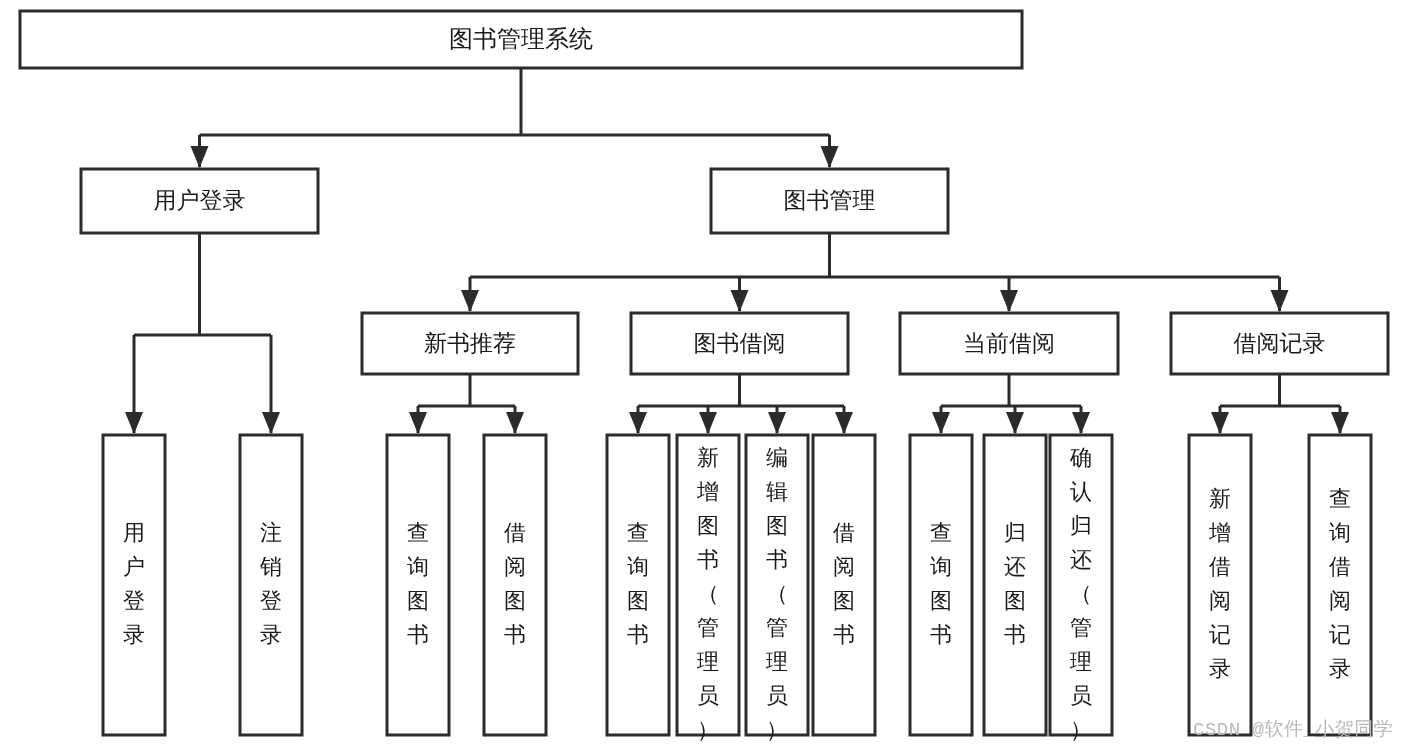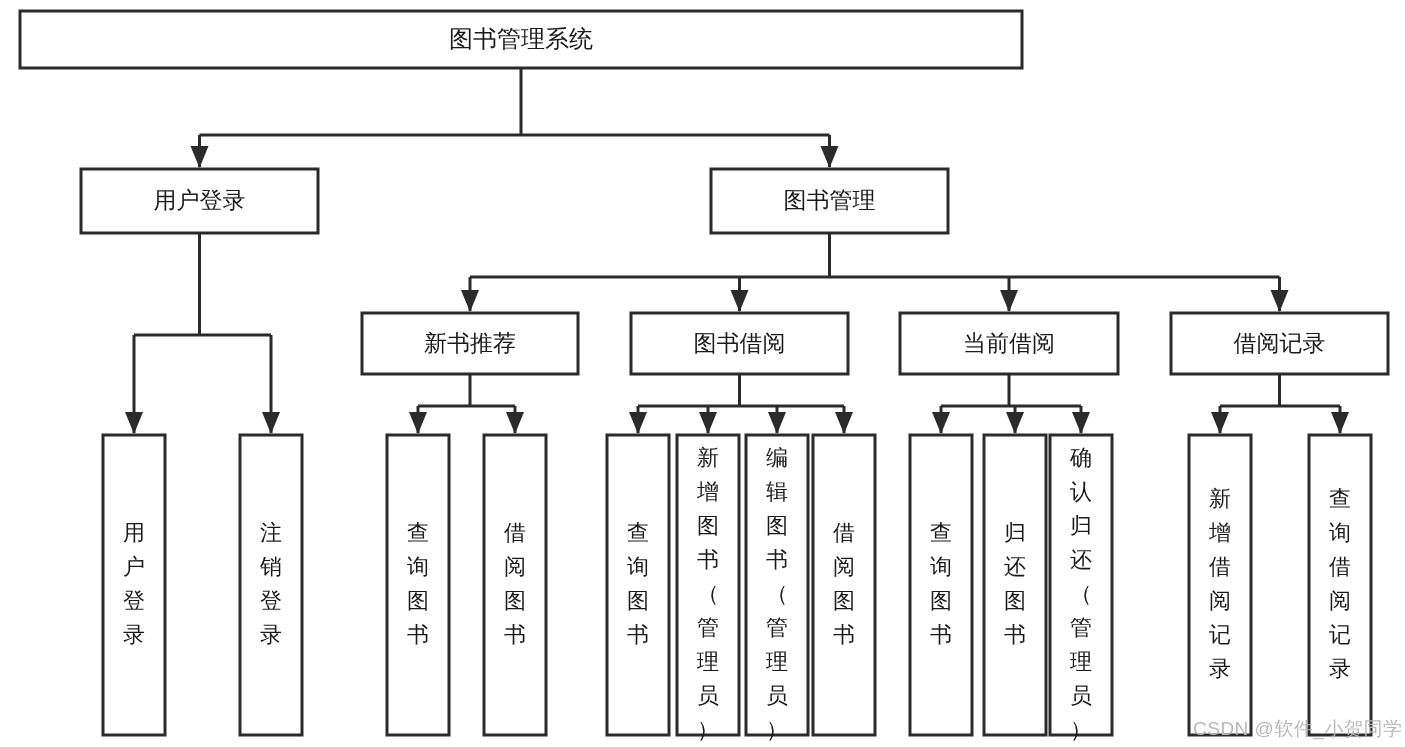--- a/index.html
+++ b/index.html
@@ -53,21 +53,21 @@
     fill: none;
   }
   .arrow-head {
     fill: #2b2b2b;
     stroke: none;
   }
   .watermark {
     position: absolute;
     left: 1193px;
     top: 716px;
-    font-family: Liberation Sans, sans-serif;
+    font-family: Liberation Mono, monospace;
     font-size: 19px;
     color: #b9b9b9;
     white-space: nowrap;
     letter-spacing: 0.5px;
   }
 </style>
 </head>
 <body>
 
 <svg id="diagram" viewBox="0 0 1405 747">

